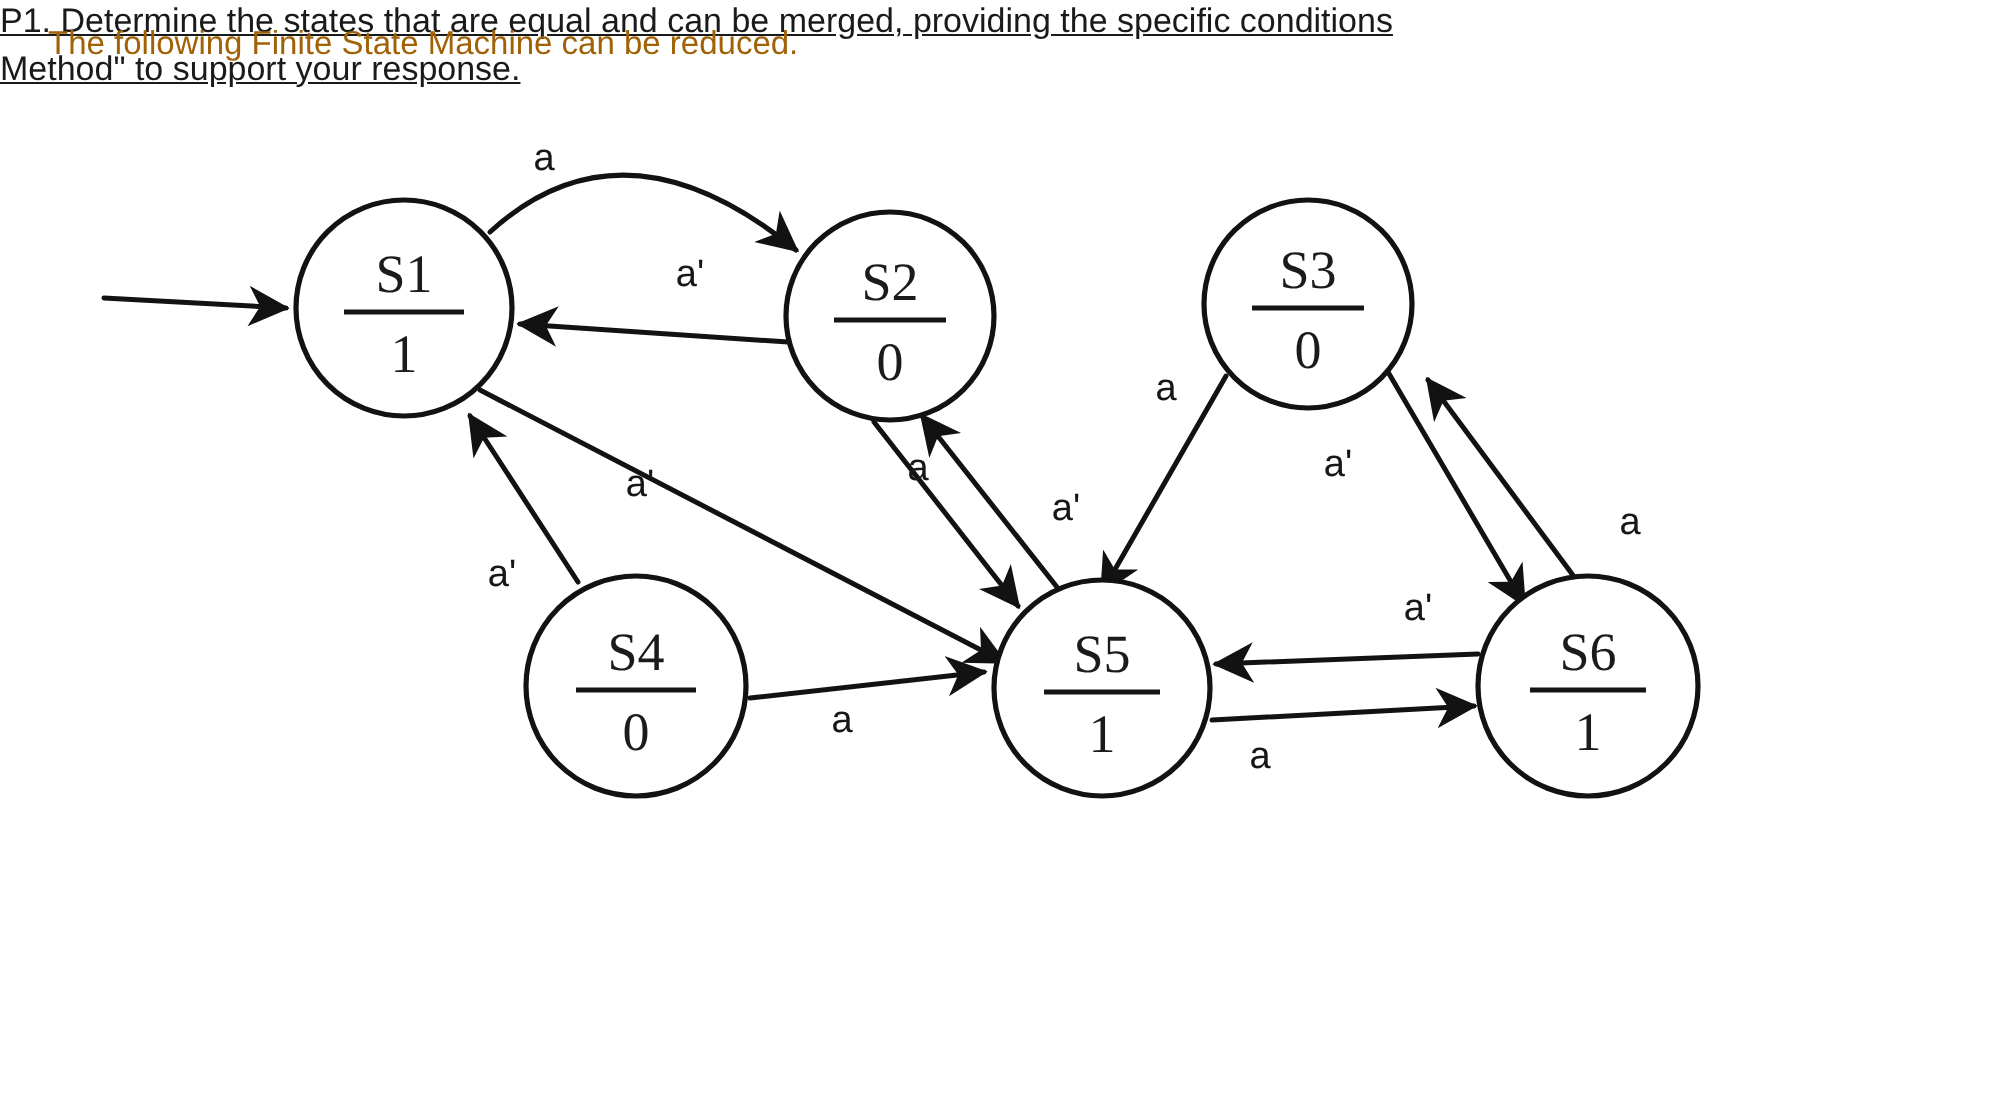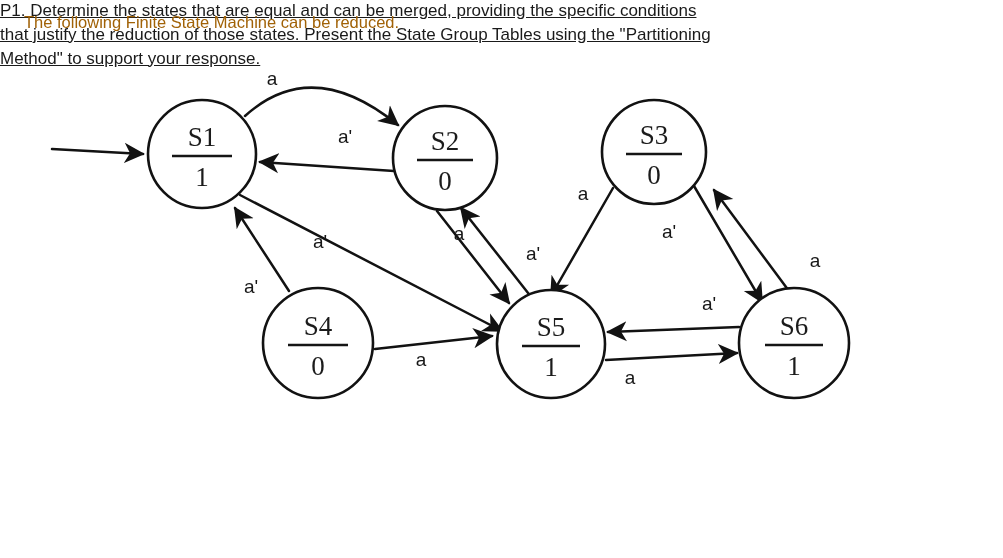--- a/index.html
+++ b/index.html
@@ -164,15 +164,14 @@
     <text class="edge-label" x="669" y="190">a'</text>
     <text class="edge-label" x="815" y="219">a</text>
     <text class="edge-label" x="421" y="318">a</text>
     <text class="edge-label" x="630" y="336">a</text>
     <text class="edge-label" x="709" y="262">a'</text>
   </svg>
 </div>
 
 <div id="footer-block">
   <p>P1. Determine the states that are equal and can be merged, providing the specific conditions</p>
-  <p>that justify the reduction of those states. Present the State Group Tables using the "Partitioning</p>
   <p>Method" to support your response.</p>
 </div>
 
 </body></html>

